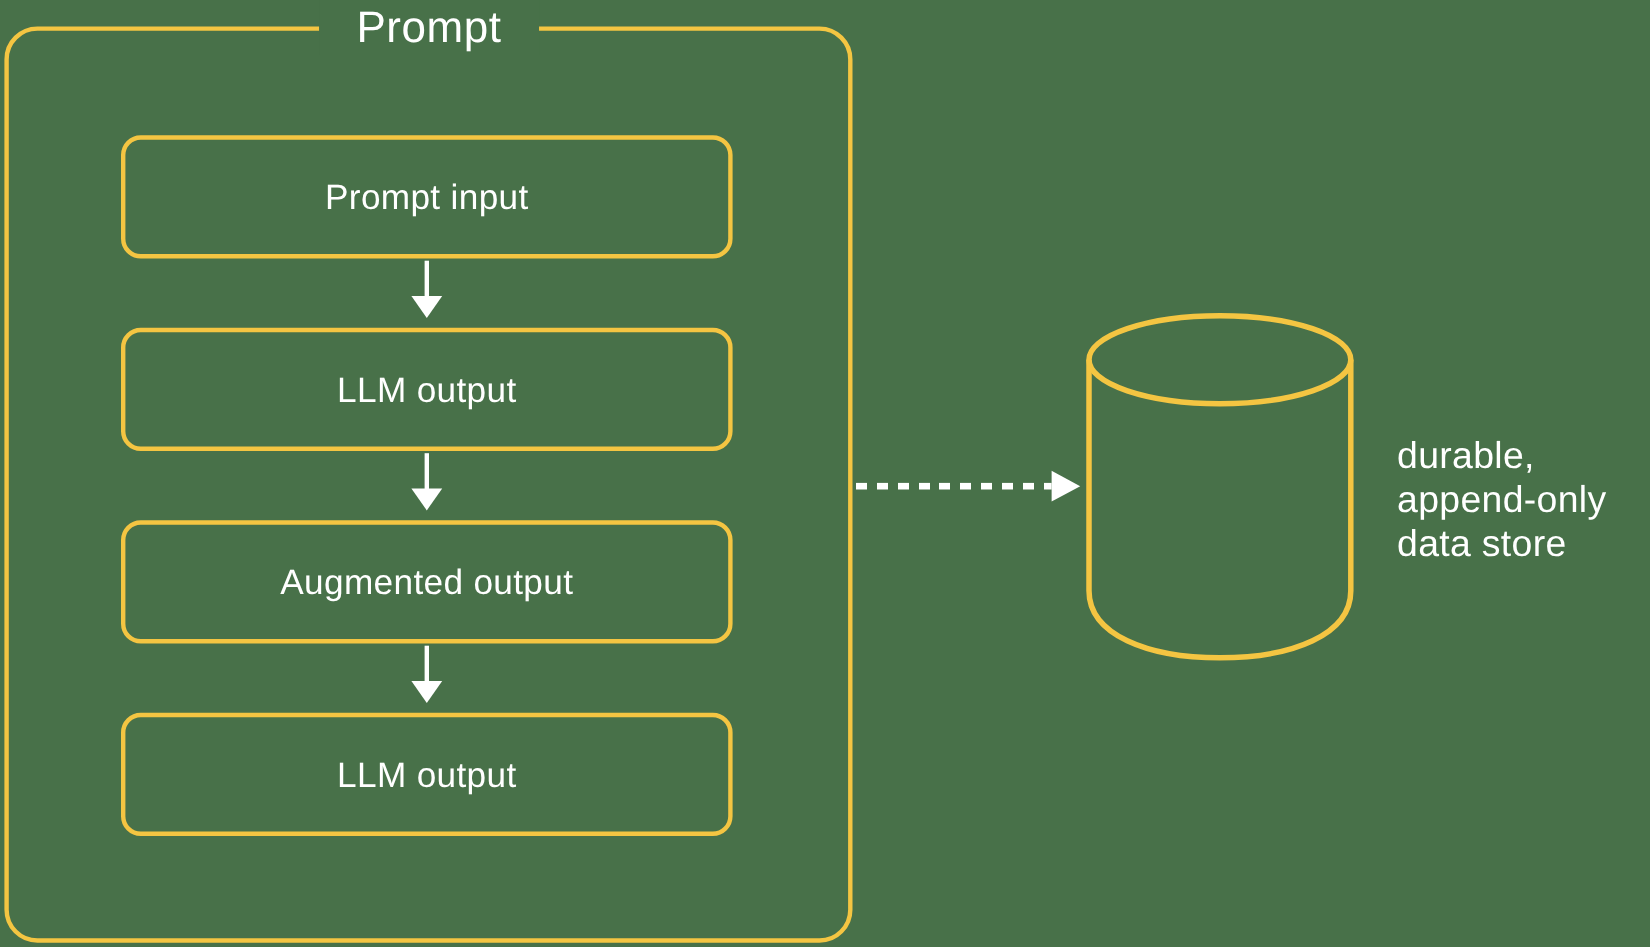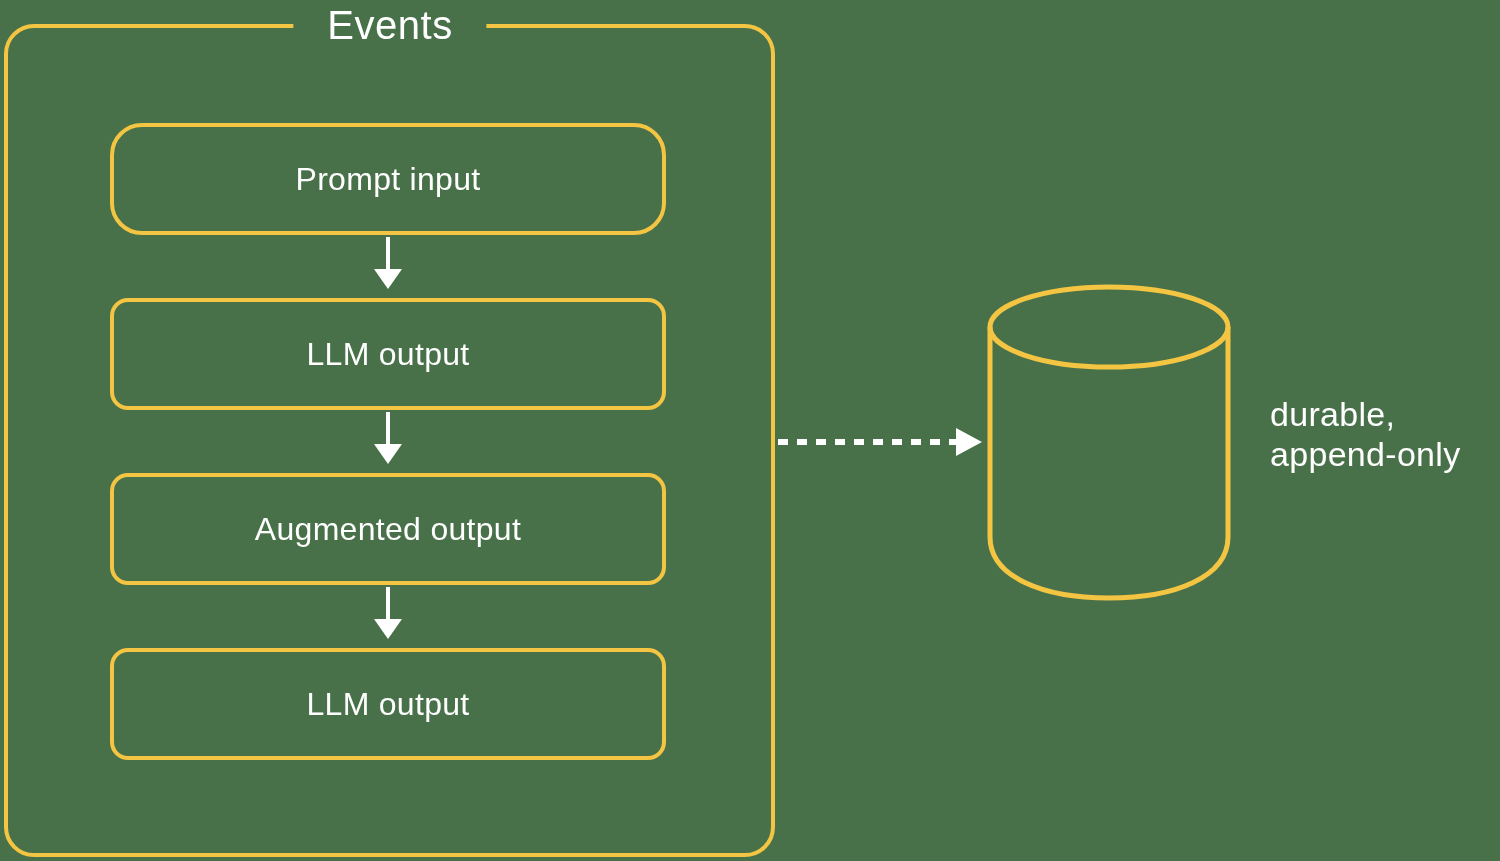--- a/index.html
+++ b/index.html
@@ -44,21 +44,21 @@
     position:absolute;
     left:110px;
     width:556px; height:112px;
     border:4px solid var(--stroke);
     border-radius:18px;
     display:flex; align-items:center; justify-content:center;
     font-size:32px;
     font-weight:400;
     letter-spacing:0.3px;
   }
-  .event-box.b1{top:123px;border-radius:32px;}
+  .event-box.b1{top:123px;}
   .event-box.b2{top:298px;}
   .event-box.b3{top:473px;}
   .event-box.b4{top:648px;}
 
   
   .down-arrow{
     position:absolute;
     left:374px;
     width:28px; height:52px;
   }
@@ -115,21 +115,21 @@
     white-space:nowrap;
   }
 </style>
 </head>
 <body>
 
 <div class="canvas">
 
   <div class="events-group"></div>
 
-  <div class="events-title">Events</div>
+  <div class="events-title">Prompt</div>
 
   <div class="event-box b1">
     <span>Prompt input</span>
   </div>
 
   <div class="down-arrow a1">
     <div class="stem"></div>
     <div class="head"></div>
   </div>
 
@@ -161,15 +161,16 @@
   </div>
 
   <svg class="db-cylinder" viewBox="0 0 248 322" fill="none" xmlns="http://www.w3.org/2000/svg">
     <path d="M 5 45 L 5 255 C 5 295 58 316 124 316 C 190 316 243 295 243 255 L 243 45" stroke="#F4C542" stroke-width="5" fill="none"></path>
     <ellipse cx="124" cy="45" rx="119" ry="40" stroke="#F4C542" stroke-width="5" fill="none"></ellipse>
   </svg>
 
   <div class="datastore-caption">
     <div>durable,</div>
     <div>append-only</div>
+    <div>data store</div>
   </div>
 
 </div>
 
 </body></html>

